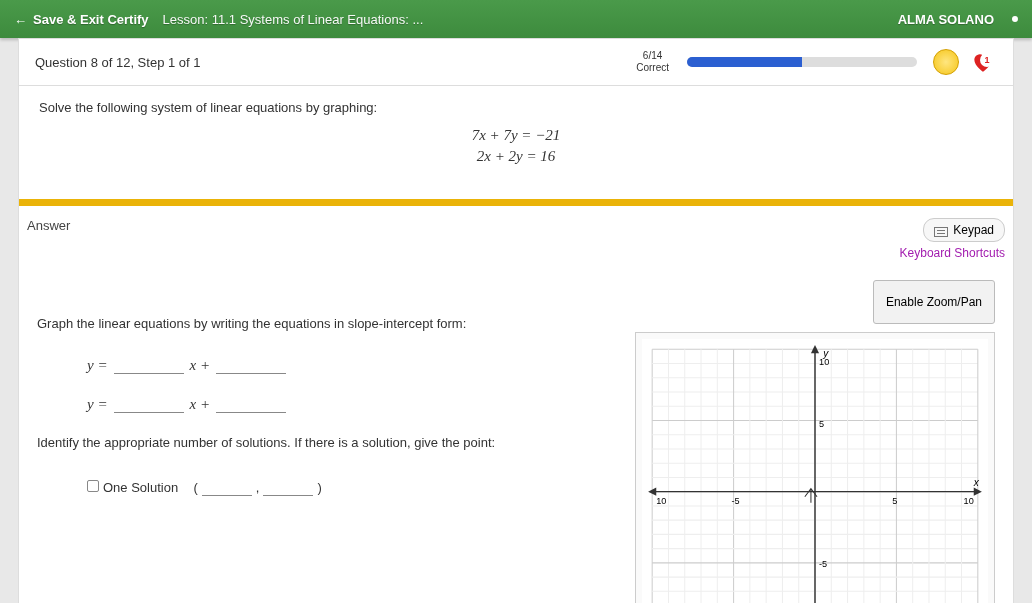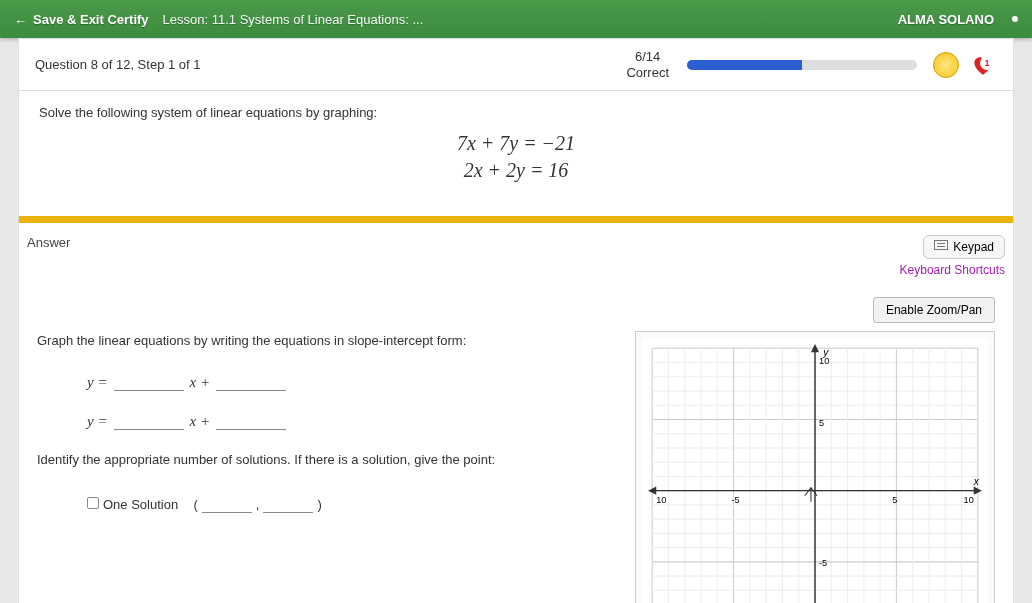--- a/index.html
+++ b/index.html
@@ -7,53 +7,53 @@
 .topbar { background: linear-gradient(#4a9a4a, #3d8b3d); height: 38px; display: flex; align-items: center; padding: 0 14px; color: #fff; font-size: 13px; box-shadow: 0 2px 3px rgba(0,0,0,0.2); }
 .topbar .arrow { margin-right: 6px; font-weight: bold; }
 .topbar .save-exit { font-weight: bold; margin-right: 14px; text-shadow: 0 1px 1px rgba(0,0,0,0.3); }
 .topbar .lesson { opacity: 0.95; text-shadow: 0 1px 1px rgba(0,0,0,0.3); }
 .topbar .user { margin-left: auto; font-weight: bold; text-shadow: 0 1px 1px rgba(0,0,0,0.3); }
 .topbar .dot { margin-left: 18px; width:6px; height:6px; background:#fff; border-radius:50%; }
 
 .main { background: #fff; margin: 0 18px; border: 1px solid #ddd; }
 .qheader { display: flex; align-items: center; padding: 10px 16px; border-bottom: 1px solid #ddd; }
 .qheader .qtitle { font-size: 13px; }
-.qheader .correct-block { margin-left: auto; text-align: center; font-size: 13px; line-height: 1.2; margin-right: 18px; }
+.qheader .correct-block { margin-left: auto; text-align: center; font-size: 10px; line-height: 1.2; margin-right: 18px; }
 .progress-wrap { width: 230px; height: 10px; background: #ddd; border-radius: 5px; overflow: hidden; margin-right: 16px; }
 .progress-bar { height: 100%; background: #2b5fd1; width: 50%; }
 .coin { width: 26px; height: 26px; border-radius: 50%; background: radial-gradient(#ffe680, #f5c518); border: 1px solid #d4a000; margin-right: 10px; }
 .heart { width: 28px; height: 26px; position: relative; }
 .heart svg { width: 28px; height: 26px; }
 .heart .hc { position:absolute; top:4px; right:3px; background:#fff; color:#d22; border-radius:50%; width:14px; height:14px; font-size:9px; font-weight:bold; display:flex; align-items:center; justify-content:center; }
 
 .prompt { padding: 14px 20px; border-bottom: 7px solid #eab308; font-size: 13px; }
-.equations { text-align: center; font-family: 'Times New Roman', serif; font-size: 20px; padding: 10px 0 18px; }
+.equations { text-align: center; font-family: 'Times New Roman', serif; font-size: 15px; padding: 10px 0 18px; }
 .equations .row { padding: 2px 0; font-style: italic;}
 
 .answer-sec { display: flex; padding: 12px 8px 20px; }
 .answer-label { font-size: 13px; color: #444; }
 .answer-right { margin-left: auto; text-align: right; }
-.keypad-btn { display:inline-flex; align-items:flex-start; gap:5px; border:1px solid #ccc; background:#f7f7f7; padding:4px 10px; font-size:12px; border-radius:6px; cursor:pointer; }
+.keypad-btn { display:inline-flex; align-items:flex-end; gap:5px; border:1px solid #ccc; background:#f7f7f7; padding:4px 10px; font-size:12px; border-radius:11px; cursor:pointer; }
 .kp-icon { width:14px; height:10px; border:1px solid #777; display:inline-block; position:relative; }
 .kp-icon::before{content:""; position:absolute; left:2px; right:2px; top:2px; bottom:2px; background:repeating-linear-gradient(#777,#777 1px,transparent 1px,transparent 3px);}
 .shortcuts { font-size: 12px; color: #a21caf; margin-top: 4px; }
 
 .work-area { display: flex; gap: 14px; padding: 0 18px 18px; }
 .left-col { flex: 1; padding-top: 36px; font-size: 13px; }
 .left-col .instr { margin-bottom: 26px; }
 .eq-input-row { display:flex; align-items:baseline; gap:6px; margin: 12px 0 22px 50px; font-style:italic; font-family:'Times New Roman', serif; font-size:15px;}
 .eq-input-row input { width: 70px; border:none; border-bottom:1px solid #888; background:transparent; font-size:14px; text-align:center; outline:none;}
 .identify { margin-top: 20px; margin-bottom: 30px; }
 .sol-row { display:flex; align-items:baseline; gap:4px; margin-left: 50px; font-size:13px;}
 .sol-row input[type=text]{ width:50px; border:none; border-bottom:1px solid #888; background:transparent; text-align:center;}
 .radio{ width:12px; height:12px; border:1px solid #888; border-radius:2px; display:inline-block;}
 
 .right-col { width: 360px; }
 .zoom-btn-row { text-align:right; margin-bottom:8px; }
-.zoom-btn { border:1px solid #bbb; background:#f2f2f2; padding:5px 12px; font-size:12px; border-radius:3px; cursor:pointer;}
+.zoom-btn { border:1px solid #bbb; background:#f2f2f2; padding:14px 12px; font-size:12px; border-radius:3px; cursor:pointer;}
 .graph-box { border:1px solid #ccc; background:#fafafa; padding:6px; }
 .graph-box svg { display:block; width:100%; height:auto; background:#fff;}
 </style>
 </head>
 <body>
 
 <div class="topbar">
   <span class="arrow">←</span>
   <span class="save-exit">Save &amp; Exit Certify</span>
   <span class="lesson">Lesson: 11.1 Systems of Linear Equations: ...</span>

